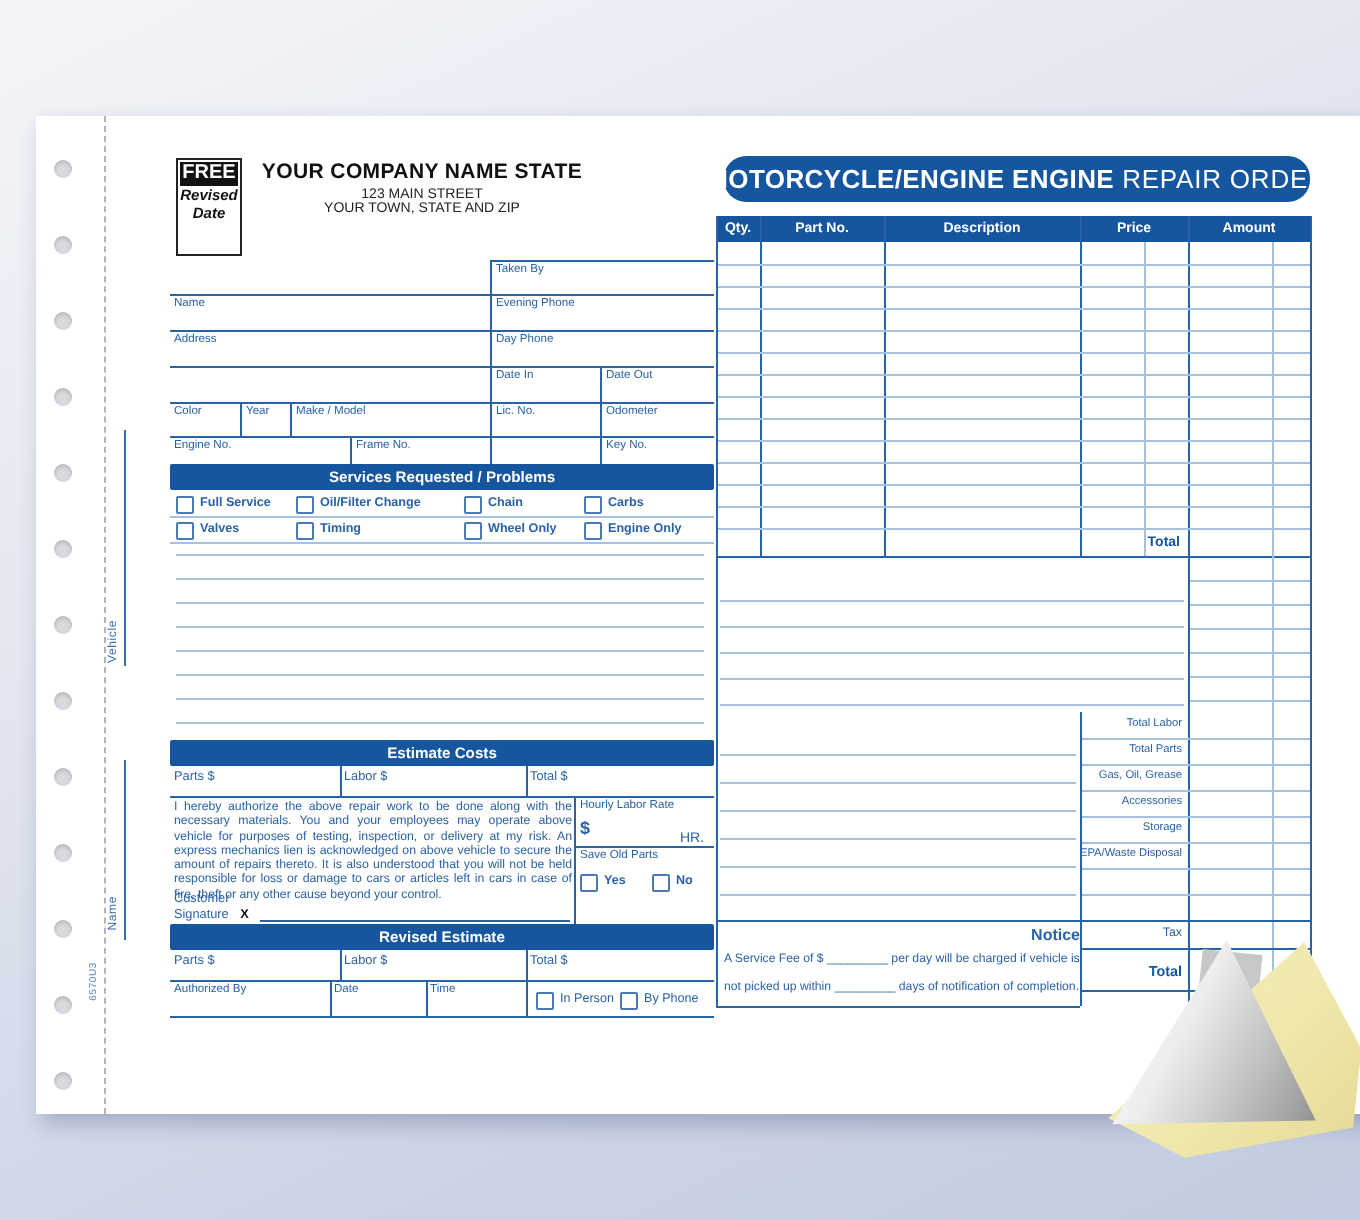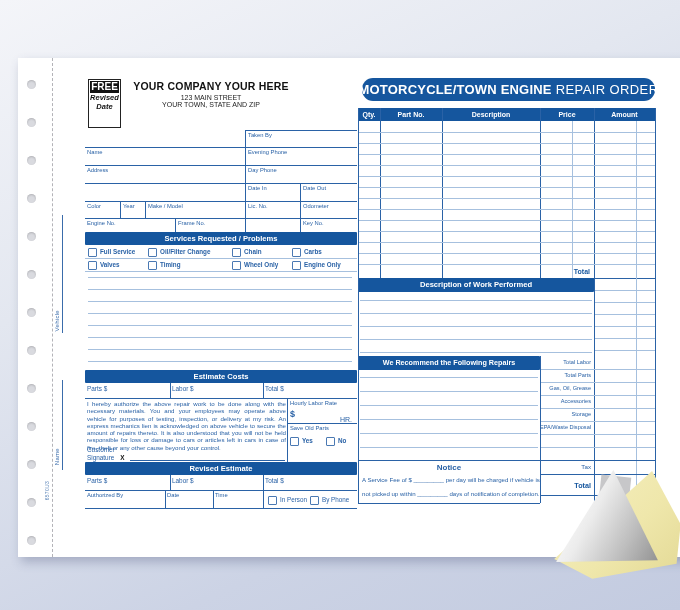--- a/index.html
+++ b/index.html
@@ -44,21 +44,21 @@
   
   .titlePill{position:absolute;left:344px;top:20px;width:293px;height:23px;border-radius:11px;
      background:#15569e;color:#fff;display:flex;align-items:center;justify-content:center;
      white-space:nowrap;}
   .titlePill .b{font-weight:bold;font-size:13px;letter-spacing:.2px;}
   .titlePill .l{font-weight:normal;font-size:13px;margin-left:4px;letter-spacing:.4px;}
   
   .thcell{position:absolute;top:50px;height:13px;color:#fff;font-size:7px;font-weight:bold;
      display:flex;align-items:center;justify-content:center;line-height:1;}
   .sumlbl{position:absolute;left:522px;width:51px;text-align:right;font-size:5.6px;color:#2a62a6;line-height:1;}
-  .noticeTitle{position:absolute;font-weight:bold;color:#2a62a6;font-size:8px;text-align:center;}
+  .noticeTitle{position:absolute;font-weight:bold;color:#2a62a6;font-size:8px;text-align:right;}
   .noticeLine{position:absolute;font-size:6.1px;color:#2a62a6;white-space:nowrap;}
   .disclaimer{position:absolute;left:69px;top:342px;width:199px;font-size:6.15px;line-height:7.3px;
      color:#2a62a6;text-align:justify;}
   .sig{position:absolute;left:69px;font-size:6.4px;color:#2a62a6;}
   .totalLbl{font-weight:bold;color:#15569e;}
   .thanks{position:absolute;left:572px;top:447px;width:62px;height:17px;border-radius:8.5px;
      background:#15569e;color:#fff;font-size:9.5px;font-weight:bold;font-style:italic;
      display:flex;align-items:center;justify-content:center;z-index:1;}
   
   .canary{position:absolute;left:528px;top:406px;width:136px;height:116px;z-index:2;
@@ -98,27 +98,27 @@
   <div class="vwrite" style="left:44px;top:322px;height:90px;"></div>
   <div class="vtext" style="left:36px;top:390px;">Name</div>
   <div class="vtext" style="left:26px;top:423px;font-size:5px;color:#5b84b8;">6570U3</div>
 
   <div class="logoBox">
     <div class="free">FREE</div>
     <div class="std">Revised</div>
     <div class="std">Date</div>
   </div>
   <div class="company">
-    <div class="nm">YOUR COMPANY YOUR HERE</div>
+    <div class="nm">YOUR COMPANY NAME STATE</div>
     <div class="ad">123 MAIN STREET</div>
     <div class="ad" style="margin-top:0;">YOUR TOWN, STATE AND ZIP</div>
   </div>
 
   <div class="titlePill">
-    <span class="b">MOTORCYCLE/TOWN ENGINE</span>
+    <span class="b">MOTORCYCLE/ENGINE ENGINE</span>
     <span class="l">REPAIR ORDER</span>
   </div>
 
   <div class="hline" style="left:227px;top:72px;width:112px;"></div>
   <div class="hline" style="left:67px;top:89px;width:272px;"></div>
   <div class="hline" style="left:67px;top:107px;width:272px;"></div>
   <div class="hline" style="left:67px;top:125px;width:272px;"></div>
   <div class="hline" style="left:67px;top:143px;width:272px;"></div>
   <div class="hline" style="left:67px;top:160px;width:272px;"></div>
   <div class="vline" style="left:227px;top:72px;height:102px;"></div>
@@ -283,30 +283,28 @@
       <div class="hline light" style="left: 576px; top: 256px; width: 61px;"></div>
       <div class="hline light" style="left: 576px; top: 268px; width: 61px;"></div>
       <div class="hline light" style="left: 576px; top: 280px; width: 61px;"></div>
       <div class="hline light" style="left: 576px; top: 292px; width: 61px;"></div>
       <div class="vline" style="left: 576px; top: 220px; height: 225px;"></div>
       <div class="vline light" style="left: 618px; top: 220px; height: 217px;"></div>
       <div class="vline" style="left: 637px; top: 220px; height: 217px;"></div>
     </div>
   <div class="lbl totalLbl" style="left:500px;top:210px;width:72px;text-align:right;font-size:7px;">Total</div>
 
-  <div class="bar" style="left:340px;top:220px;width:236px;height:14px;">Description of Work Performed</div>
   <div id="workLines">
       <div class="hline light" style="left: 342px; top: 242px; width: 232px;"></div>
       <div class="hline light" style="left: 342px; top: 255px; width: 232px;"></div>
       <div class="hline light" style="left: 342px; top: 268px; width: 232px;"></div>
       <div class="hline light" style="left: 342px; top: 281px; width: 232px;"></div>
       <div class="hline light" style="left: 342px; top: 294px; width: 232px;"></div>
     </div>
 
-  <div class="bar" style="left:340px;top:298px;width:182px;height:14px;font-size:7.2px;">We Recommend the Following Repairs</div>
   <div id="recommendLines">
       <div class="hline light" style="left: 342px; top: 319px; width: 178px;"></div>
       <div class="hline light" style="left: 342px; top: 333px; width: 178px;"></div>
       <div class="hline light" style="left: 342px; top: 347px; width: 178px;"></div>
       <div class="hline light" style="left: 342px; top: 361px; width: 178px;"></div>
       <div class="hline light" style="left: 342px; top: 375px; width: 178px;"></div>
       <div class="hline light" style="left: 342px; top: 389px; width: 178px;"></div>
     </div>
   <div id="summaryRows">
       <div class="hline light" style="left: 522px; top: 311px; width: 115px;"></div>

